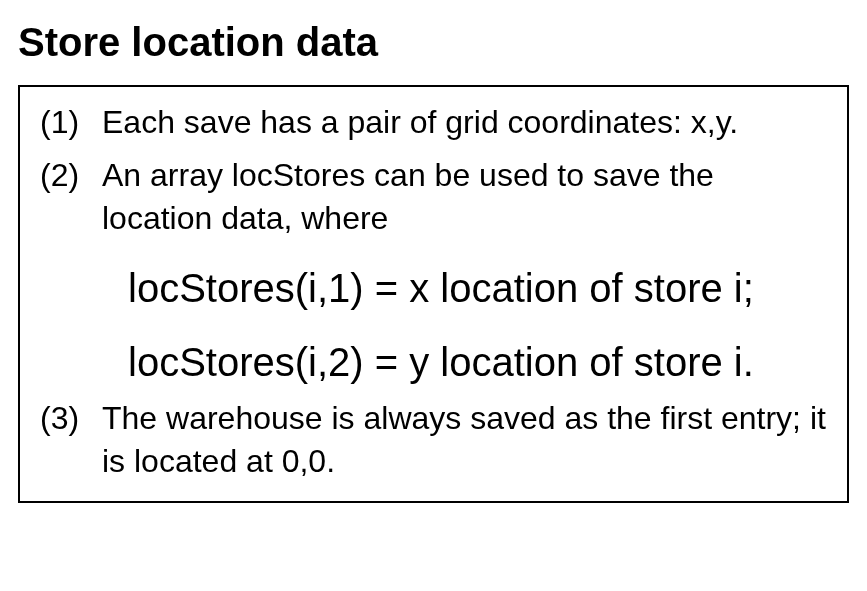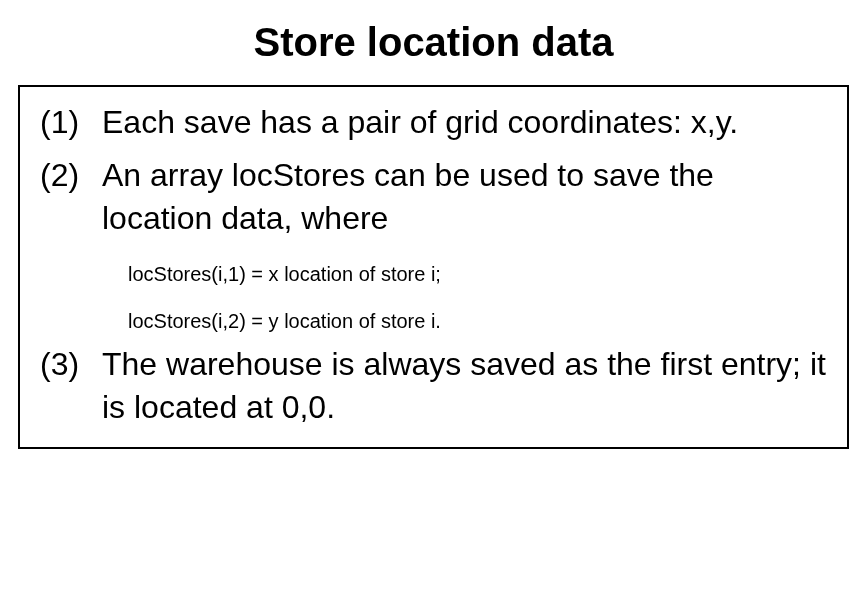--- a/index.html
+++ b/index.html
@@ -9,21 +9,20 @@
     }
     body {
       width: 867px;
       height: 591px;
       background: white;
       font-family: Arial, Helvetica, sans-serif;
       color: #000;
       padding: 20px 18px;
     }
     .title {
-      text-align: center;
       font-size: 40px;
       font-weight: bold;
       margin-bottom: 20px;
     }
     .box {
       border: 2px solid #000;
       padding: 14px 20px 18px 20px;
     }
     .item {
       display: flex;
@@ -37,21 +36,21 @@
     .num {
       flex: 0 0 62px;
     }
     .body {
       flex: 1;
     }
     .sub {
       margin-left: 88px;
       margin-top: 20px;
       margin-bottom: 8px;
-      font-size: 20px;
+      font-size: 40px;
       line-height: 1.35;
     }
   </style>
 </head>
 <body>
 
 <div class="title">Store location data</div>
 
 <div class="box">
 

